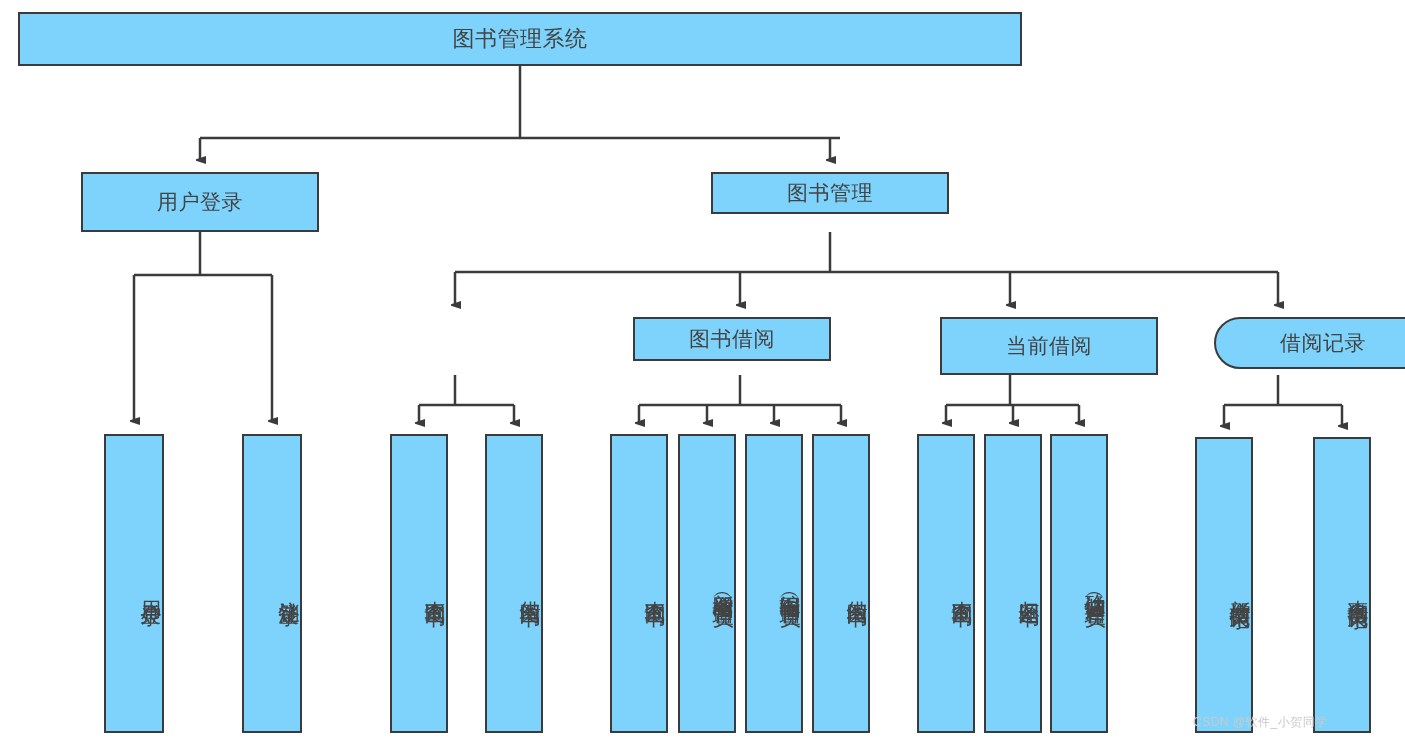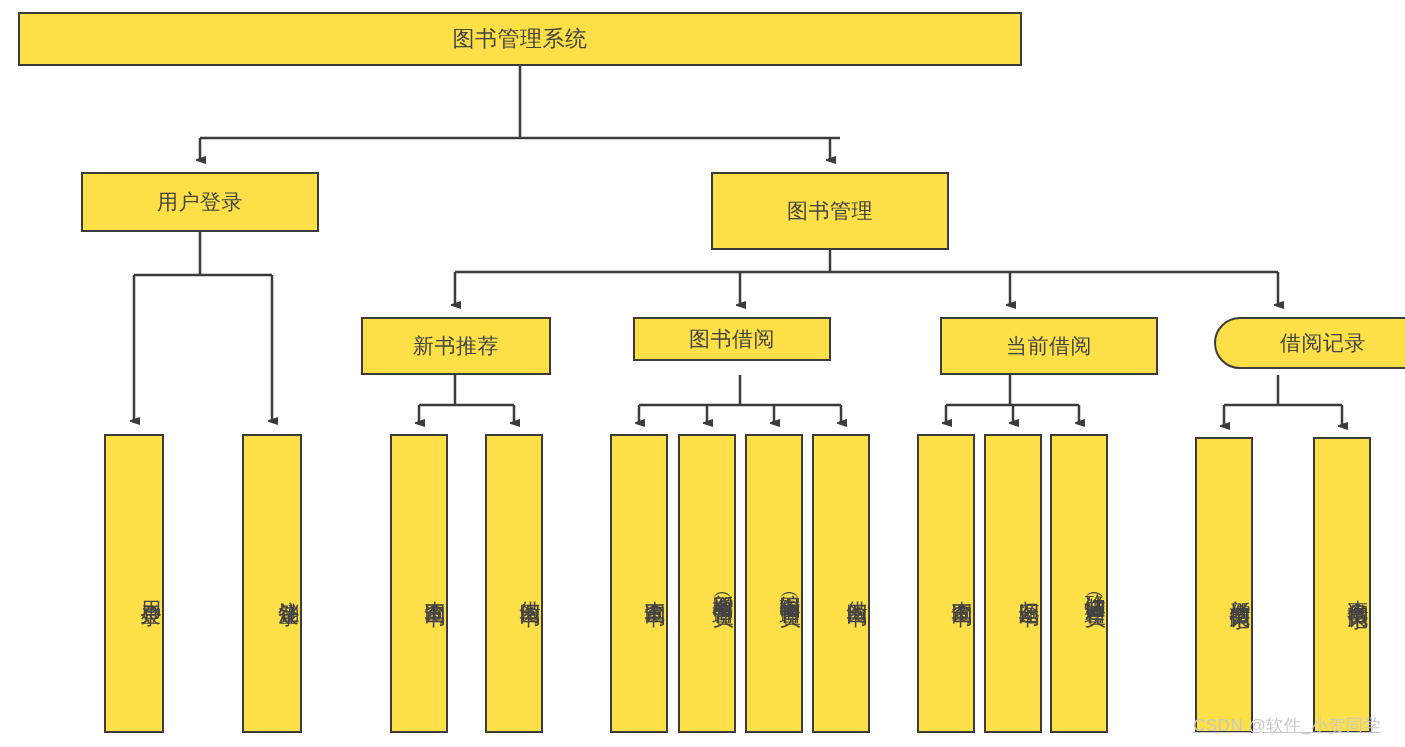--- a/index.html
+++ b/index.html
@@ -20,21 +20,21 @@
     left: 0;
     top: 0;
     width: 1405px;
     height: 747px;
     pointer-events: none;
   }
   .node {
     position: absolute;
     box-sizing: border-box;
     border: 2px solid #3b3b3b;
-    background: #fde047;
+    background: #7dd3fc;
     color: #434343;
     display: flex;
     align-items: center;
     justify-content: center;
     text-align: right;
   }
   .node.h {
     font-size: 21px;
     letter-spacing: 0.5px;
     line-height: 1.1;
@@ -51,24 +51,23 @@
     align-items: flex-start;
     justify-content: center;
     line-height: 1.08;
   }
   .node.v.tall {
     padding-top: 4px;
   }
   .watermark {
     position: absolute;
     color: #c9c9c9;
-    font-size: 17px;
+    font-size: 12px;
     white-space: nowrap;
     letter-spacing: 0.5px;
-    text-decoration: underline;
   }
 </style>
 </head>
 <body>
 
 <div id="canvas">
 
   <svg id="connectors" viewBox="0 0 1405 747" width="1405" height="747">
     <defs>
       <marker id="arrow" markerWidth="10" markerHeight="10" refX="4" refY="6" orient="auto" markerUnits="userSpaceOnUse">
@@ -115,23 +114,22 @@
       <path d="M1278,375 L1278,405"></path>
       <path d="M1224,405 L1342,405"></path>
       <path d="M1224,405 L1224,426" marker-end="url(#arrow)"></path>
       <path d="M1342,405 L1342,426" marker-end="url(#arrow)"></path>
     </g>
   </svg>
 
   <div class="node h root" style="left:18px; top:12px; width:1004px; height:54px;">图书管理系统</div>
 
   <div class="node h" style="left:81px; top:172px; width:238px; height:60px;">用户登录</div>
-  <div class="node h" style="left:711px; top:172px; width:238px; height:78px;">图书管理</div>
+  <div class="node h" style="left:711px; top:172px; width:238px; height:42px;">图书管理</div>
 
-  <div class="node h" style="left:361px; top:317px; width:190px; height:58px;">新书推荐</div>
   <div class="node h" style="left:633px; top:317px; width:198px; height:44px;">图书借阅</div>
   <div class="node h" style="left:900px; top:317px; width:218px; height:58px;margin-left:40px;">当前借阅</div>
   <div class="node h" style="left:1214px; top:317px; width:218px; height:52px;border-radius:28px;">借阅记录</div>
 
   <div class="node v" style="left:104px; top:434px; width:60px; height:299px;">用户登录</div>
   <div class="node v" style="left:242px; top:434px; width:60px; height:299px;">注销登录</div>
 
   <div class="node v" style="left:390px; top:434px; width:58px; height:299px;">查询图书</div>
   <div class="node v" style="left:485px; top:434px; width:58px; height:299px;">借阅图书</div>
 

